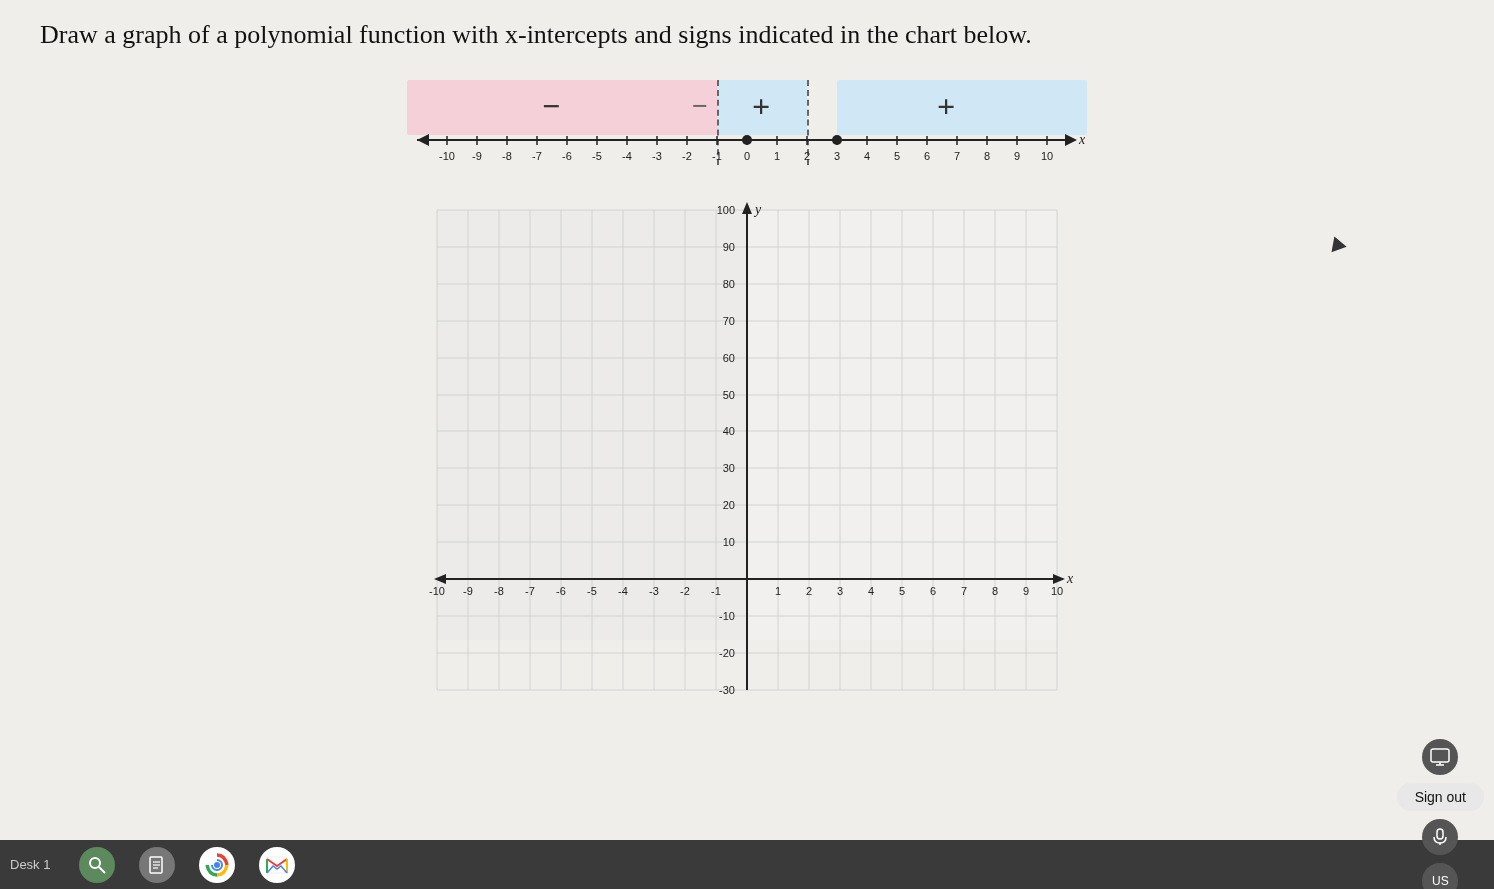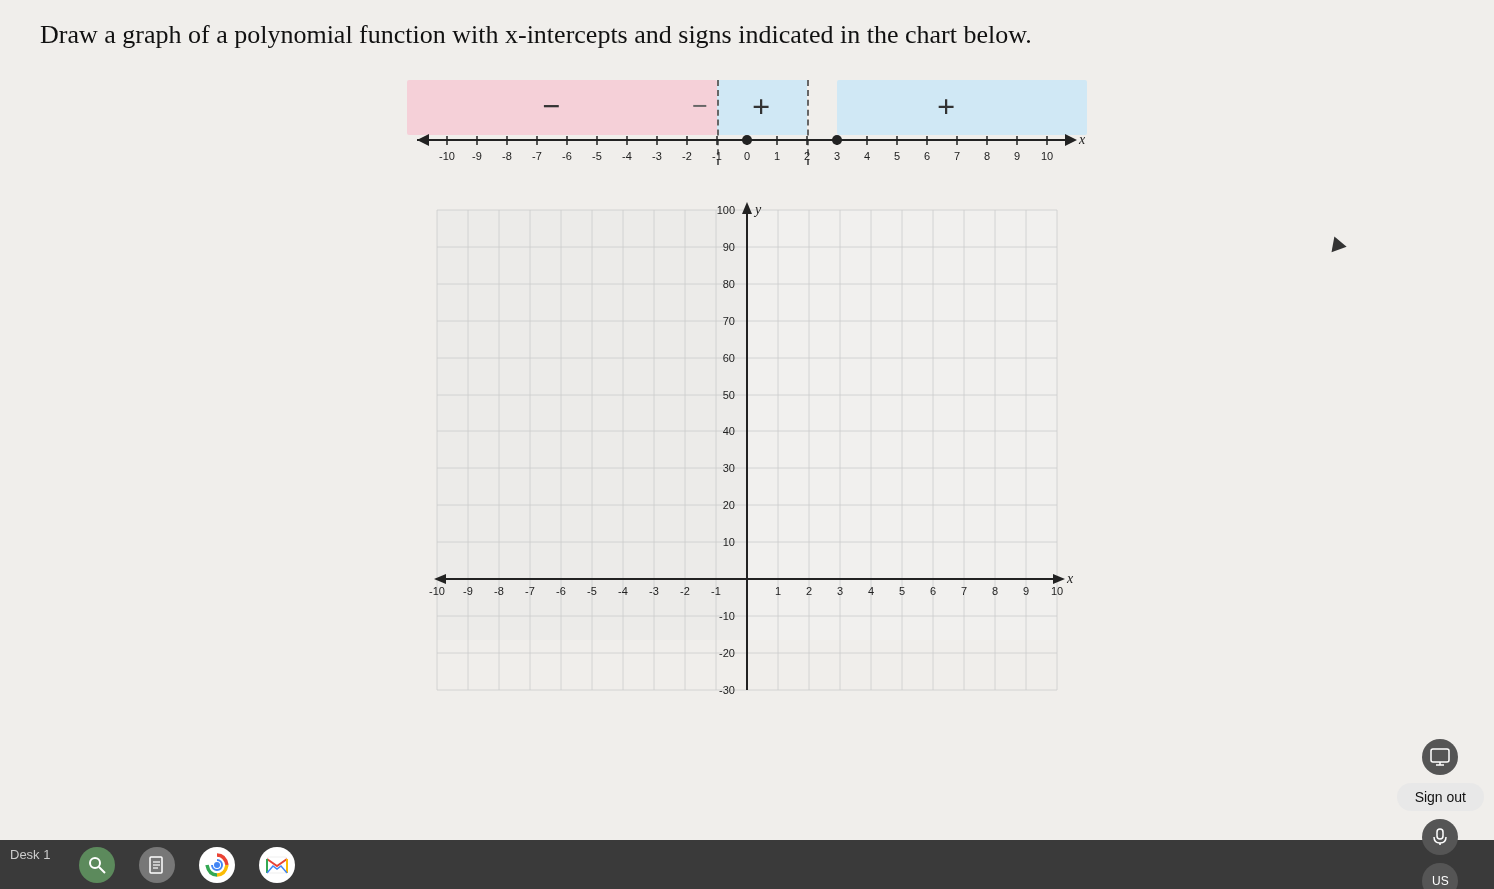--- a/index.html
+++ b/index.html
@@ -136,20 +136,21 @@
       width: 1494px;
       height: 49px;
       background: #3a3a3a;
       display: flex;
       align-items: center;
       padding: 0 10px;
     }
 
     .taskbar-left {
       display: flex;
+      align-items: center;
       gap: 24px;
       flex: 1;
     }
 
     .desk-label {
       color: #ccc;
       font-size: 13px;
       font-family: Arial, sans-serif;
       margin-right: 5px;
     }

